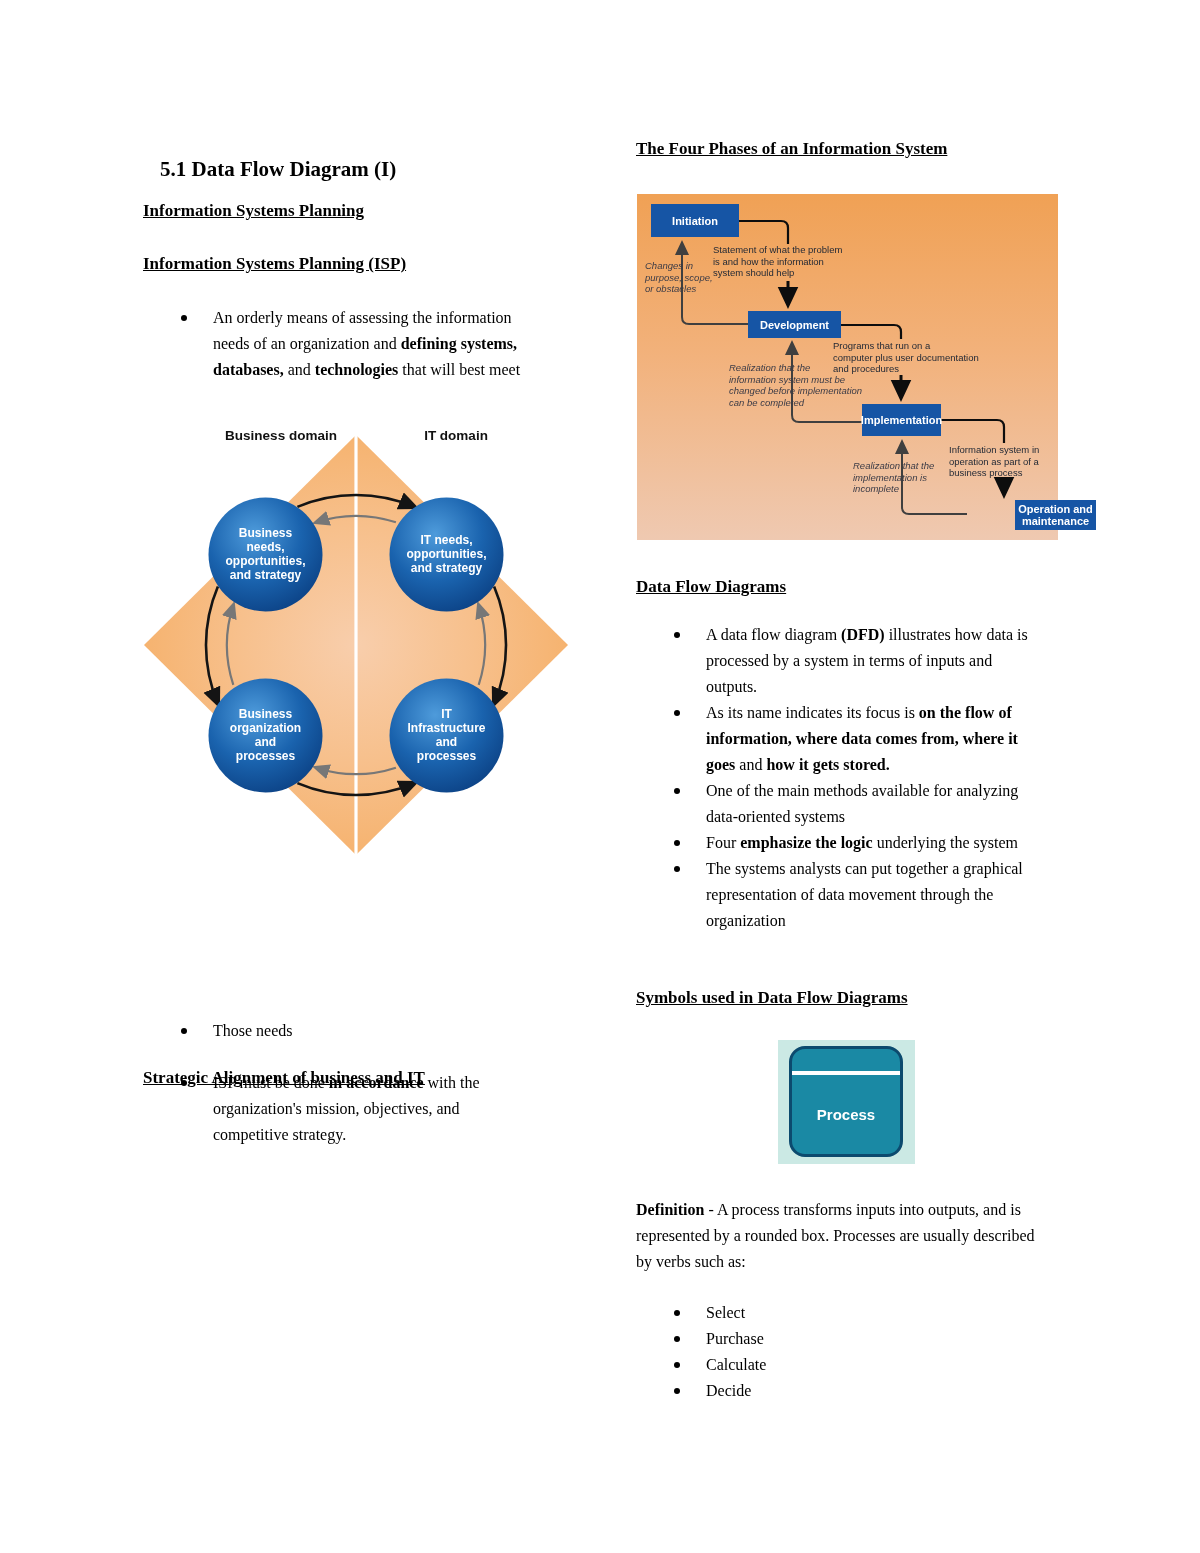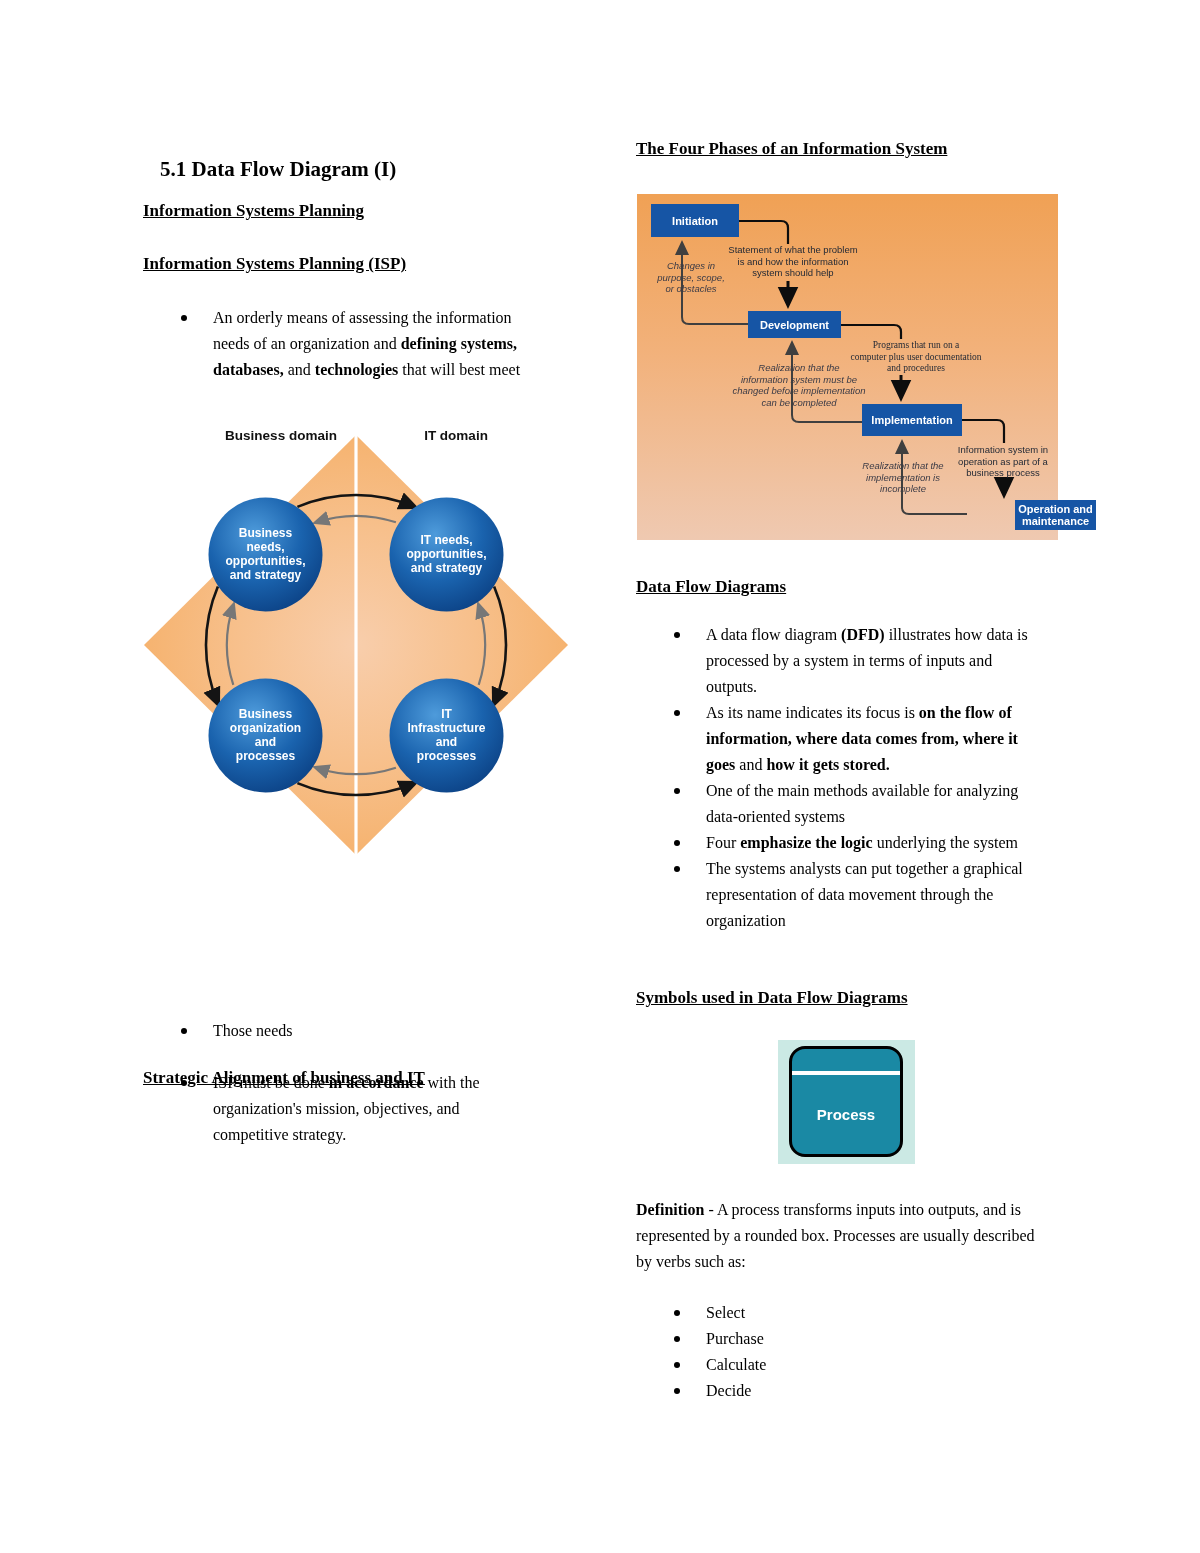--- a/index.html
+++ b/index.html
@@ -20,26 +20,26 @@
                 font-size:13.5px;font-weight:700;color:#111;}
   .sphere-label{position:absolute;text-align:center;font-family:"Liberation Sans",sans-serif;
                 font-size:12px;font-weight:700;color:#fff;line-height:14px;white-space:pre-line;}
   
   .phases{width:421px;height:346px;background:linear-gradient(180deg,#F0A155 0%,#F2B17A 45%,#EFC9B1 100%);}
   .phases svg{position:absolute;left:0;top:0;}
   .pbox{position:absolute;background:#1655A5;color:#fff;font-family:"Liberation Sans",sans-serif;
         font-size:11px;font-weight:700;display:flex;align-items:center;justify-content:center;
         text-align:center;line-height:12px;}
   .note{position:absolute;font-family:"Liberation Sans",sans-serif;font-size:9.5px;line-height:11.5px;
-        text-align:center;color:#1e2633;white-space:pre-line;}
+        text-align:left;color:#1e2633;white-space:pre-line;}
   .note.it{font-style:italic;color:#3b3b46;}
   
   .process-outer{width:137px;height:124px;background:#CBE9E4;}
   .process-box{position:absolute;left:11px;top:6px;width:108px;height:105px;background:#1A89A4;
-               border:3px solid #000000;border-radius:16px;}
+               border:3px solid #0c4a6e;border-radius:16px;}
   .process-line{position:absolute;left:0;top:22px;width:100%;height:3.5px;background:#fff;}
   .process-label{position:absolute;left:0;top:25.5px;width:100%;height:79.5px;display:flex;
                  align-items:center;justify-content:center;color:#fff;font-family:"Liberation Sans",sans-serif;
                  font-size:15px;font-weight:700;}
 </style>
 </head>
 <body>
 
 <div class="page">
 
@@ -142,30 +142,30 @@
       <path d="M151,87 L151,109" fill="none" stroke="#0d0d0d" stroke-width="3" marker-end="url(#mBk)"></path>
       <path d="M264,181 L264,202" fill="none" stroke="#0d0d0d" stroke-width="3" marker-end="url(#mBk)"></path>
       <path d="M367,284 L367,299" fill="none" stroke="#0d0d0d" stroke-width="3" marker-end="url(#mBk)"></path>
 
       <path d="M111,130 L52,130 Q45,130 45,123 L45,50" fill="none" stroke="#3f3f3f" stroke-width="2" marker-end="url(#mDk)"></path>
       <path d="M225,228 L162,228 Q155,228 155,221 L155,150" fill="none" stroke="#3f3f3f" stroke-width="2" marker-end="url(#mDk)"></path>
       <path d="M330,320 L272,320 Q265,320 265,313 L265,249" fill="none" stroke="#3f3f3f" stroke-width="2" marker-end="url(#mDk)"></path>
     </svg>
     <div class="pbox" style="left:14px;top:10px;width:88px;height:33px;">Initiation</div>
     <div class="pbox" style="left:111px;top:117px;width:93px;height:27px;">Development</div>
-    <div class="pbox" style="left:225px;top:210px;width:100px;height:32px;">Implementation</div>
+    <div class="pbox" style="left:225px;top:210px;width:79px;height:32px;">Implementation</div>
     <div class="pbox" style="left:330px;top:306px;width:81px;height:30px;white-space:pre-line;margin-left:48px;">Operation and
 maintenance</div>
     <div class="note" style="left:76px;top:50px;width:160px;">Statement of what the problem
 is and how the information
 system should help</div>
     <div class="note it" style="left:8px;top:66px;width:92px;">Changes in
 purpose, scope,
 or obstacles</div>
-    <div class="note" style="left:184px;top:146px;width:190px;font-family:Liberation Serif, serif;">Programs that run on a
+    <div class="note" style="left:196px;top:146px;width:190px;">Programs that run on a
 computer plus user documentation
 and procedures</div>
     <div class="note it" style="left:92px;top:168px;width:140px;">Realization that the
 information system must be
 changed before implementation
 can be completed</div>
     <div class="note" style="left:312px;top:250px;width:108px;">Information system in
 operation as part of a
 business process</div>
     <div class="note it" style="left:216px;top:266px;width:100px;">Realization that the

